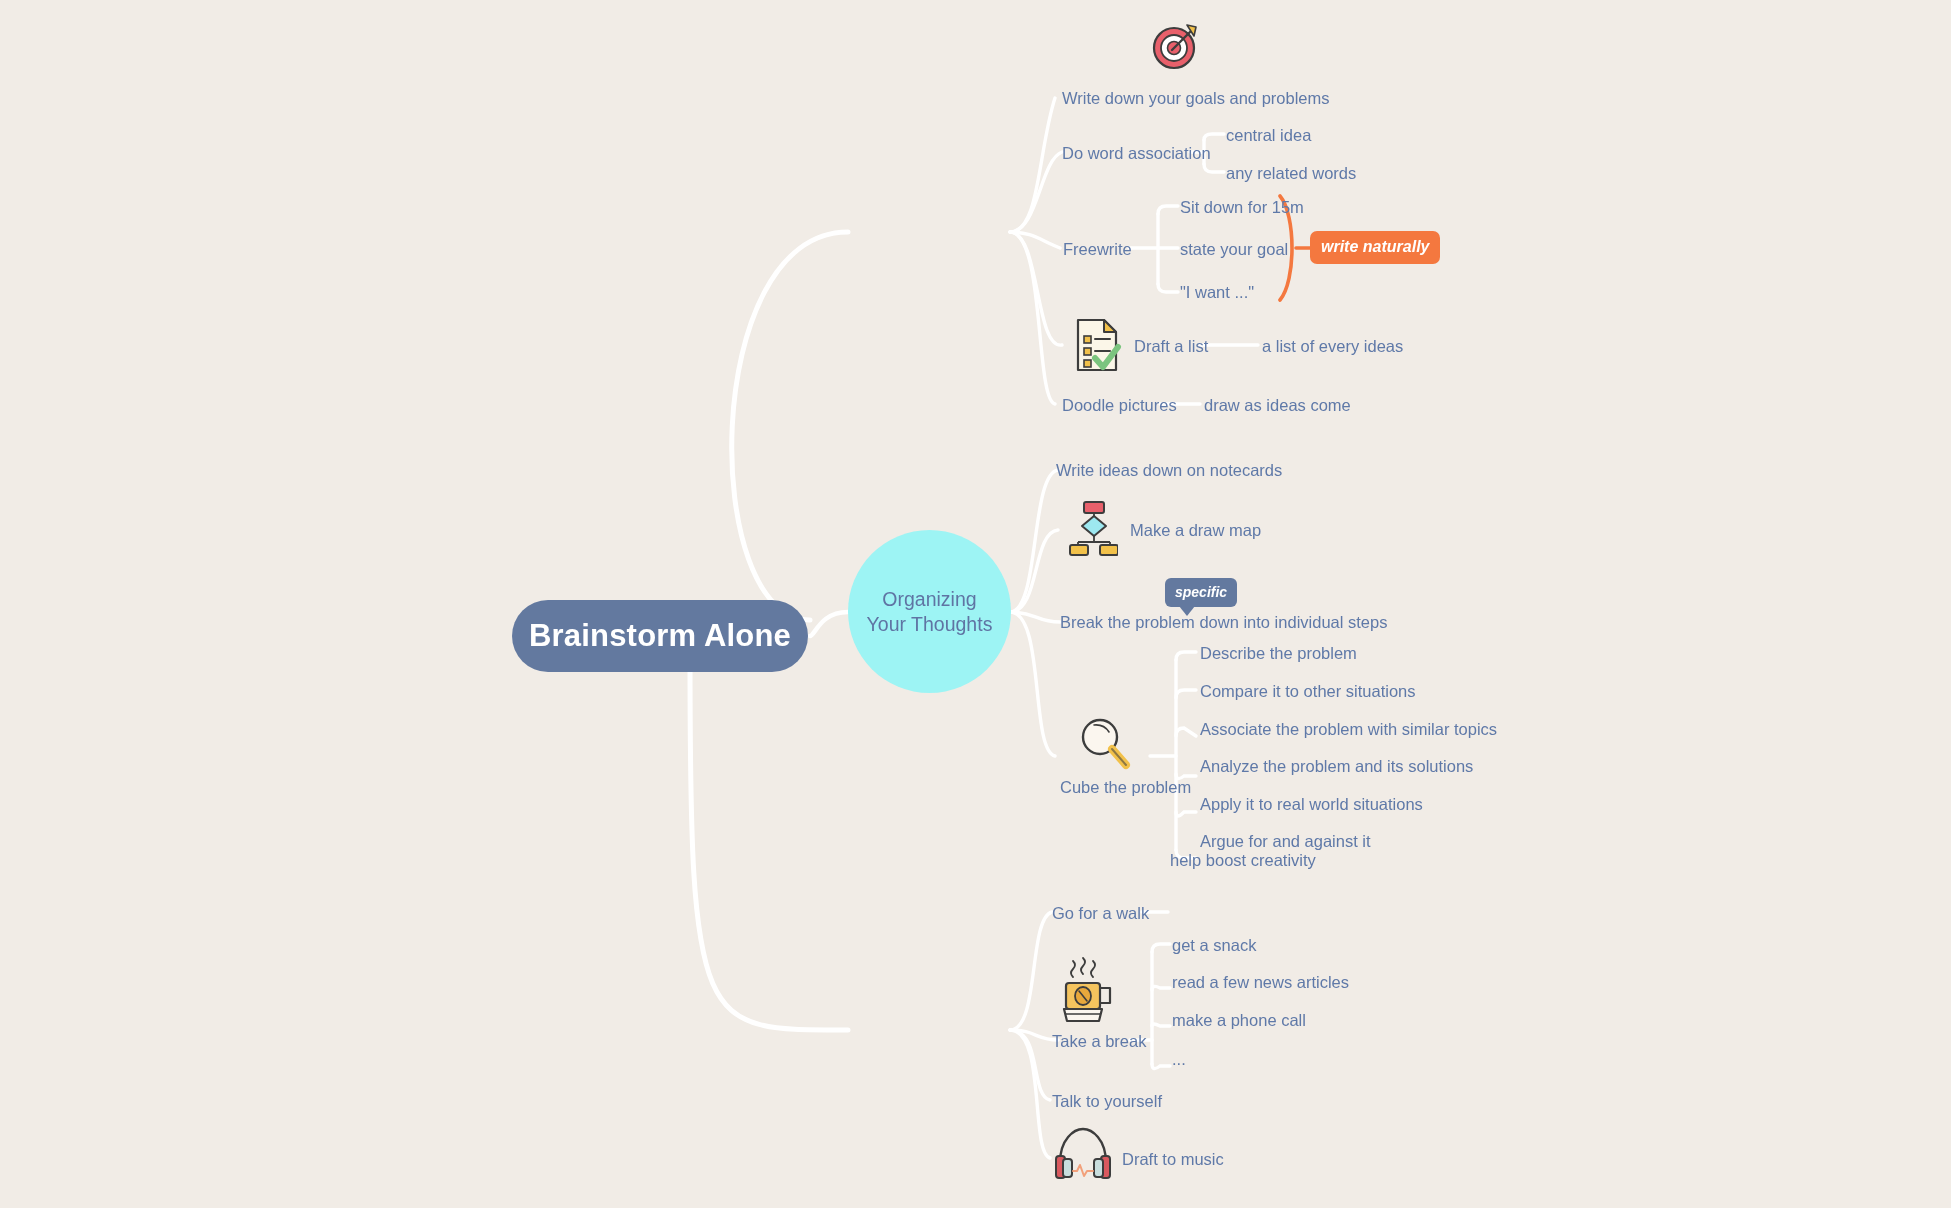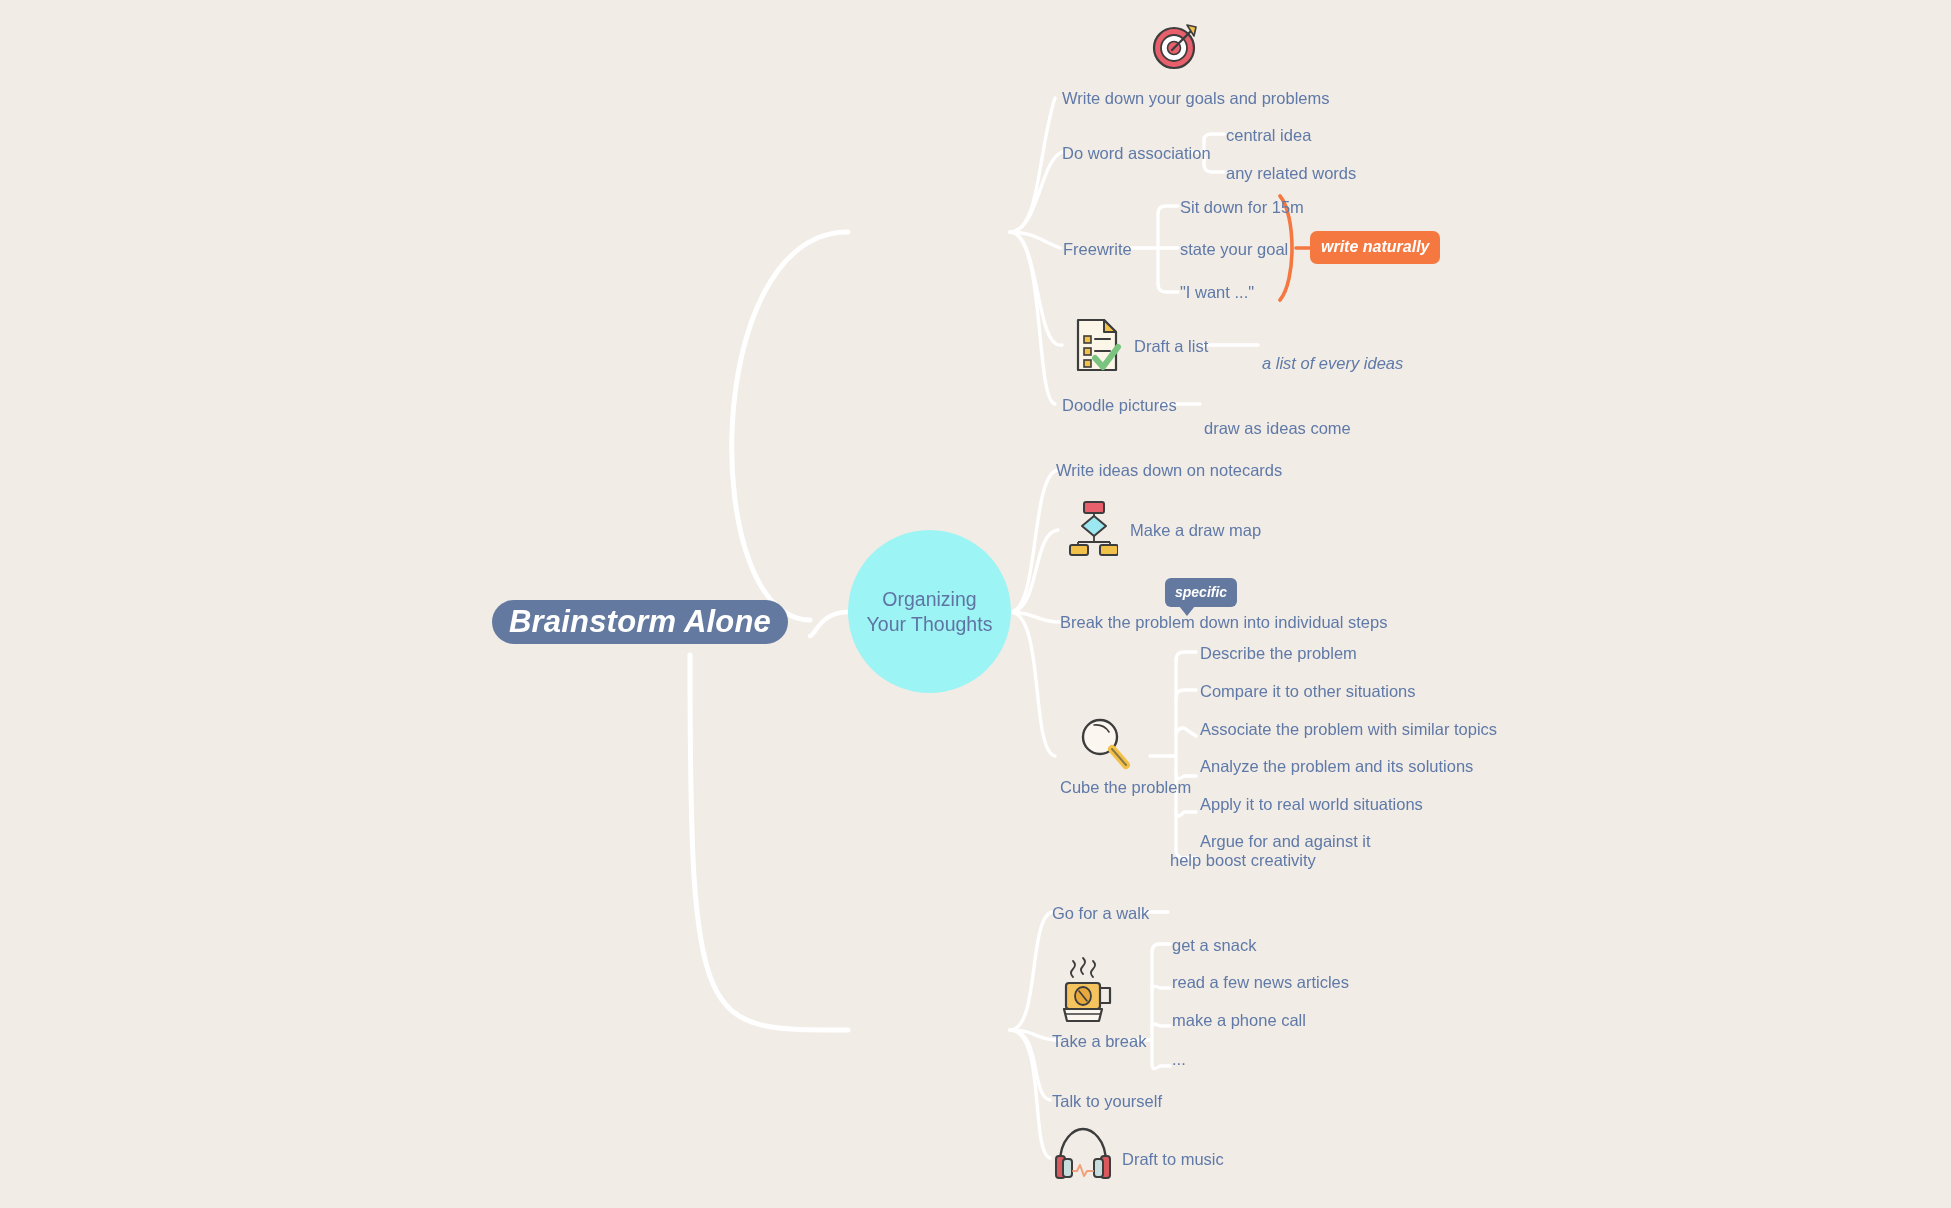--- a/index.html
+++ b/index.html
@@ -152,21 +152,21 @@
       <path d="M 1152 1064 Q 1152 1072 1160 1066 L 1170 1066"></path>
       <path d="M 1152 952 L 1152 1064"></path>
     </g>
 
     <g fill="none" stroke="#F4783F" stroke-width="3.6" stroke-linecap="round">
       <path d="M 1280 196 C 1296 215 1296 281 1280 300"></path>
       <path d="M 1296 248 L 1310 248"></path>
     </g>
   </svg>
 
-  <div class="central-node" style="left:492px;top:600px;width:296px;height:44px;font-style:italic;">Brainstorm Alone</div>
+  <div class="central-node" style="left:512px;top:600px;width:296px;height:72px;">Brainstorm Alone</div>
 
 
   <div class="icon" style="left:1148px;top:18px;">
     <svg width="54" height="54" viewBox="0 0 54 54">
       <circle cx="26" cy="30" r="20" fill="#E8606B" stroke="#3D3D3D" stroke-width="2.2"></circle>
       <circle cx="26" cy="30" r="13" fill="#FFFFFF" stroke="#3D3D3D" stroke-width="1.8"></circle>
       <circle cx="26" cy="30" r="6.5" fill="#E8606B" stroke="#3D3D3D" stroke-width="1.6"></circle>
       <path d="M 24 32 L 44 12" stroke="#3D3D3D" stroke-width="2.4" fill="none" stroke-linecap="round"></path>
       <path d="M 39 7 L 48 9 L 46 18 Z" fill="#F2C14A" stroke="#3D3D3D" stroke-width="1.6" stroke-linejoin="round"></path>
     </svg>
@@ -191,24 +191,24 @@
       <path d="M 34 4 L 34 16 L 46 16 Z" fill="#F2C14A" stroke="#3D3D3D" stroke-width="2" stroke-linejoin="round"></path>
       <rect x="14" y="20" width="7" height="7" fill="#F2C14A" stroke="#3D3D3D" stroke-width="1.6"></rect>
       <rect x="14" y="32" width="7" height="7" fill="#F2C14A" stroke="#3D3D3D" stroke-width="1.6"></rect>
       <rect x="14" y="44" width="7" height="7" fill="#F2C14A" stroke="#3D3D3D" stroke-width="1.6"></rect>
       <path d="M 25 23 L 40 23 M 25 35 L 40 35" stroke="#3D3D3D" stroke-width="2" stroke-linecap="round"></path>
       <path d="M 25 42 L 33 51 L 48 31" stroke="#7BC47F" stroke-width="6" fill="none" stroke-linecap="round" stroke-linejoin="round"></path>
     </svg>
   </div>
 
   <div class="tnode" style="left:1134px;top:337px;">Draft a list</div>
-  <div class="tnode" style="left:1262px;top:354px;font-style:italic;">a list of every ideas</div>
+  <div class="tnode" style="left:1262px;top:337px;">a list of every ideas</div>
 
   <div class="tnode" style="left:1062px;top:396px;">Doodle pictures</div>
-  <div class="tnode" style="left:1204px;top:396px;margin-top:23px;">draw as ideas come</div>
+  <div class="tnode" style="left:1204px;top:396px;">draw as ideas come</div>
 
   <div class="branch-circle" style="left:848px;top:530px;width:163px;height:163px;padding:0 16px;">Organizing Your Thoughts</div>
 
   <div class="tnode" style="left:1056px;top:461px;">Write ideas down on notecards</div>
 
   <div class="icon" style="left:1068px;top:500px;">
     <svg width="50" height="56" viewBox="0 0 50 56">
       <rect x="16" y="2" width="20" height="11" rx="2" fill="#E8606B" stroke="#3D3D3D" stroke-width="2"></rect>
       <path d="M 26 16 L 38 26 L 26 36 L 14 26 Z" fill="#9DE8F0" stroke="#3D3D3D" stroke-width="2" stroke-linejoin="round"></path>
       <path d="M 26 13 L 26 16 M 26 36 L 26 42 M 10 42 L 42 42 M 10 42 L 10 46 M 42 42 L 42 46" stroke="#3D3D3D" stroke-width="1.8" fill="none"></path>

